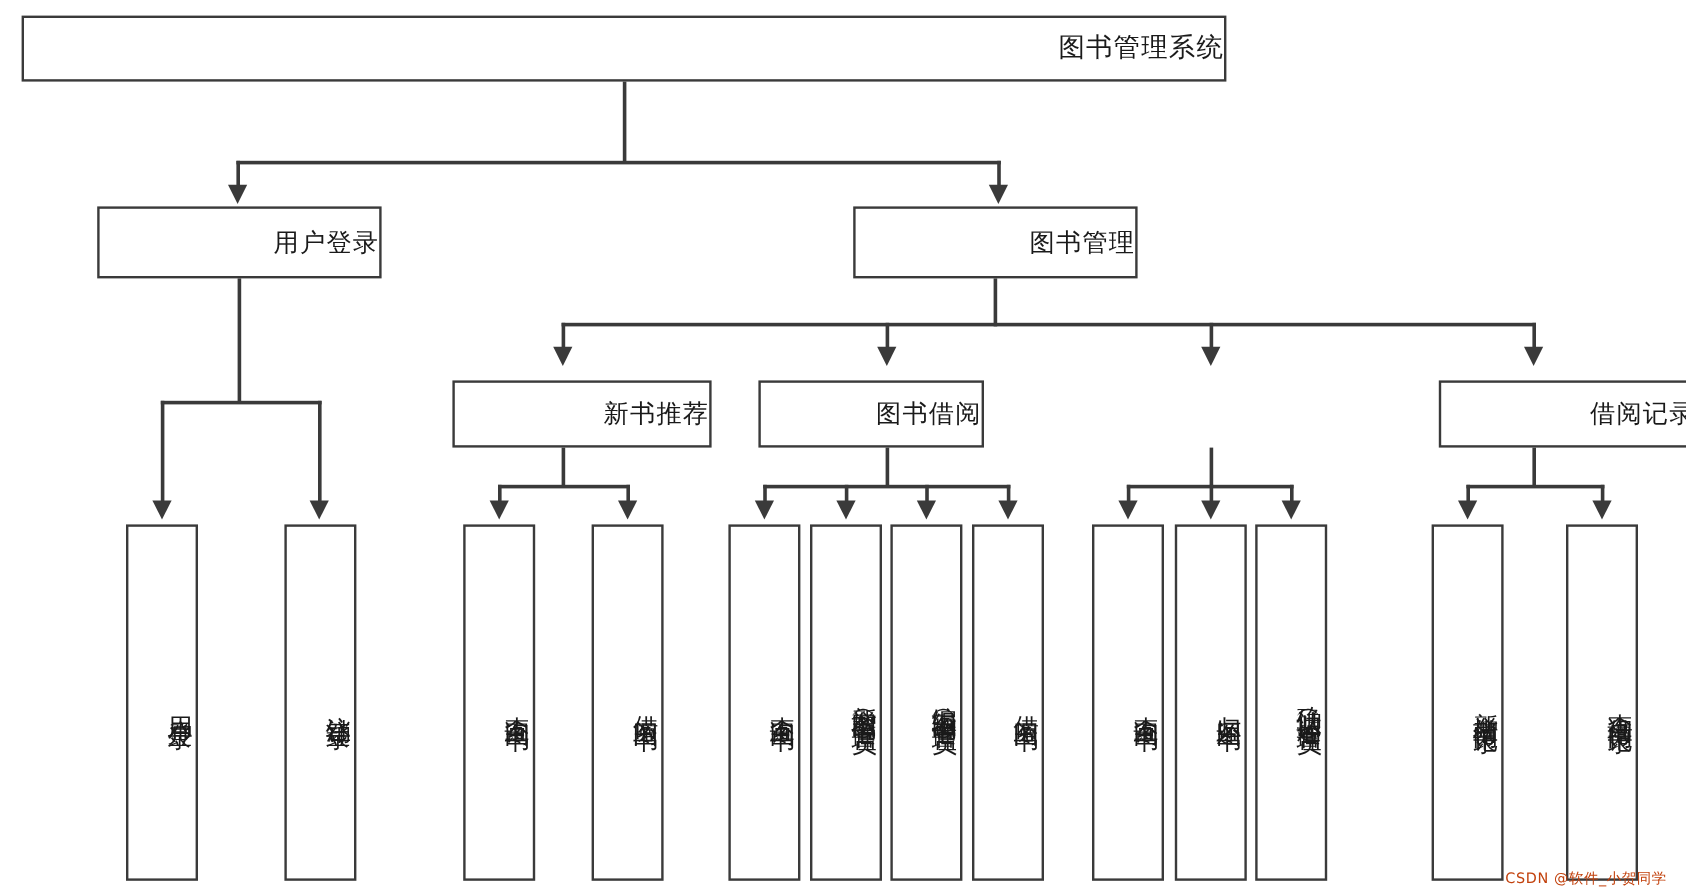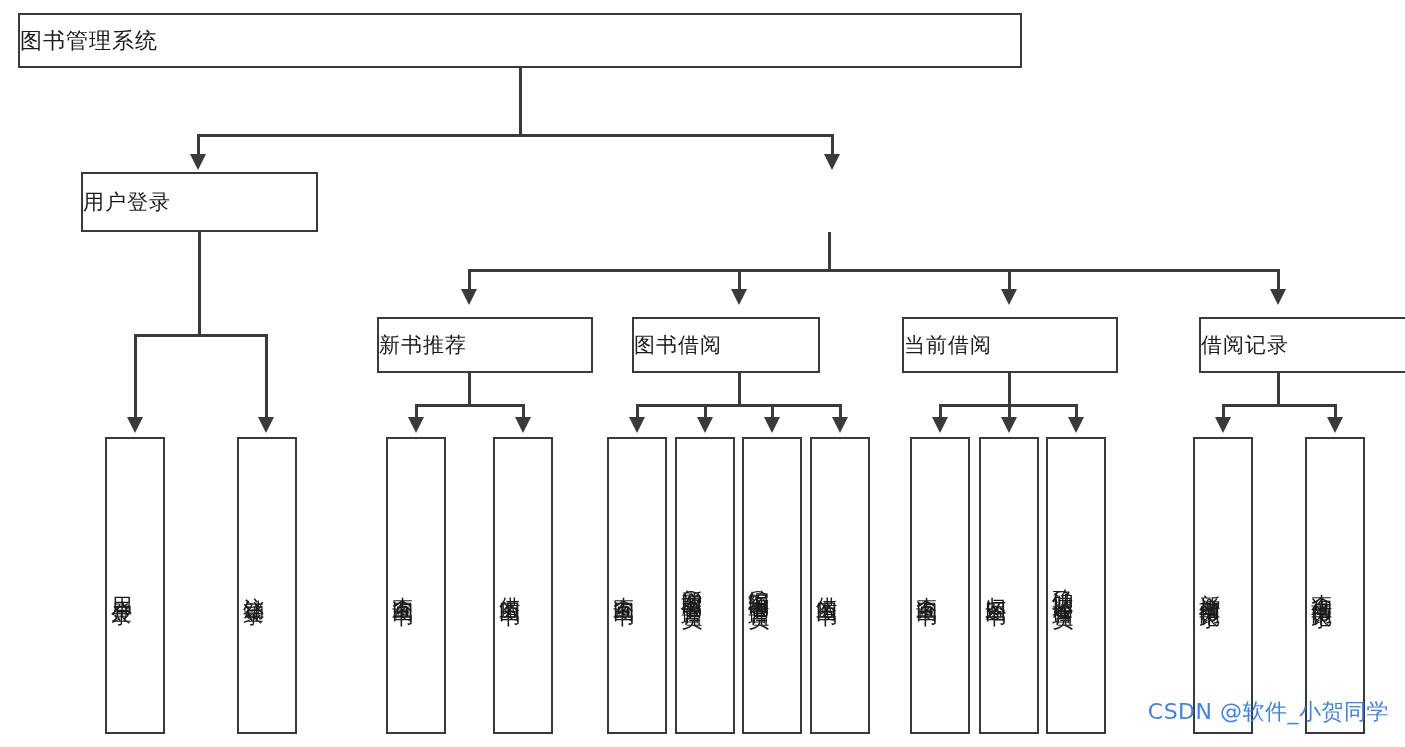--- a/index.html
+++ b/index.html
@@ -16,21 +16,21 @@
     overflow:hidden;
   }
   
   .node{
     position:absolute;
     box-sizing:border-box;
     background:#ffffff;
     border:2.5px solid #3a3a3a;
     display:flex;
     align-items:center;
-    justify-content:flex-start;
+    justify-content:flex-end;
     text-align:center;
   }
   .node .label{
     font-size:21px;
     line-height:1.25;
     letter-spacing:1px;
     color:#1a1a1a;
     white-space:nowrap;
   }
   .node.root .label{font-size:22px;}
@@ -64,23 +64,23 @@
     width:0;height:0;
     border-left:8px solid transparent;
     border-right:8px solid transparent;
     border-top:16px solid #3a3a3a;
   }
 
   
   #watermark{
     position:absolute;
     right:16px;
-    bottom:20px;
-    font-size:22px;
-    color:#3b82f6;
+    bottom:6px;
+    font-size:12px;
+    color:#c2410c;
     letter-spacing:0.5px;
     user-select:none;
     white-space:nowrap;
   }
 </style>
 </head>
 <body>
 
 <div id="canvas">
 
@@ -90,20 +90,23 @@
 
   <div class="ln v" style="left:519px;top:68px;width:3px;height:67px;"></div>
   <div class="ln h" style="left:197px;top:134px;width:637px;height:3px;"></div>
   <div class="ln v" style="left:197px;top:134px;width:3px;height:22px;"></div>
   <div class="arrow" style="left:190px;top:154px;"></div>
   <div class="ln v" style="left:831px;top:134px;width:3px;height:22px;"></div>
   <div class="arrow" style="left:824px;top:154px;"></div>
 
   <div class="node lvl2" style="left:81px;top:172px;width:237px;height:60px;">
     <span class="label">用户登录</span>
+  </div>
+  <div class="node lvl2" style="left:711px;top:172px;width:237px;height:60px;">
+    <span class="label">图书管理</span>
   </div>
 
   <div class="ln v" style="left:198px;top:232px;width:3px;height:104px;"></div>
   <div class="ln h" style="left:134px;top:334px;width:134px;height:3px;"></div>
   <div class="ln v" style="left:134px;top:334px;width:3px;height:85px;"></div>
   <div class="arrow" style="left:127px;top:417px;"></div>
   <div class="ln v" style="left:265px;top:334px;width:3px;height:85px;"></div>
   <div class="arrow" style="left:258px;top:417px;"></div>
 
   <div class="ln v" style="left:828px;top:232px;width:3px;height:40px;"></div>
@@ -116,23 +119,20 @@
   <div class="arrow" style="left:1001px;top:289px;"></div>
   <div class="ln v" style="left:1277px;top:269px;width:3px;height:22px;"></div>
   <div class="arrow" style="left:1270px;top:289px;"></div>
 
   <div class="node lvl3" style="left:362px;top:317px;width:216px;height:56px;margin-left:15px;">
     <span class="label">新书推荐</span>
   </div>
   <div class="node lvl3" style="left:632px;top:317px;width:188px;height:56px;">
     <span class="label">图书借阅</span>
   </div>
-  <div class="node lvl3" style="left:902px;top:317px;width:216px;height:56px;">
-    <span class="label">当前借阅</span>
-  </div>
   <div class="node lvl3" style="left:1171px;top:317px;width:216px;height:56px;margin-left:28px;">
     <span class="label">借阅记录</span>
   </div>
 
   <div class="ln v" style="left:468px;top:373px;width:3px;height:33px;"></div>
   <div class="ln h" style="left:415px;top:404px;width:110px;height:3px;"></div>
   <div class="ln v" style="left:415px;top:404px;width:3px;height:15px;"></div>
   <div class="arrow" style="left:408px;top:417px;"></div>
   <div class="ln v" style="left:522px;top:404px;width:3px;height:15px;"></div>
   <div class="arrow" style="left:515px;top:417px;"></div>

